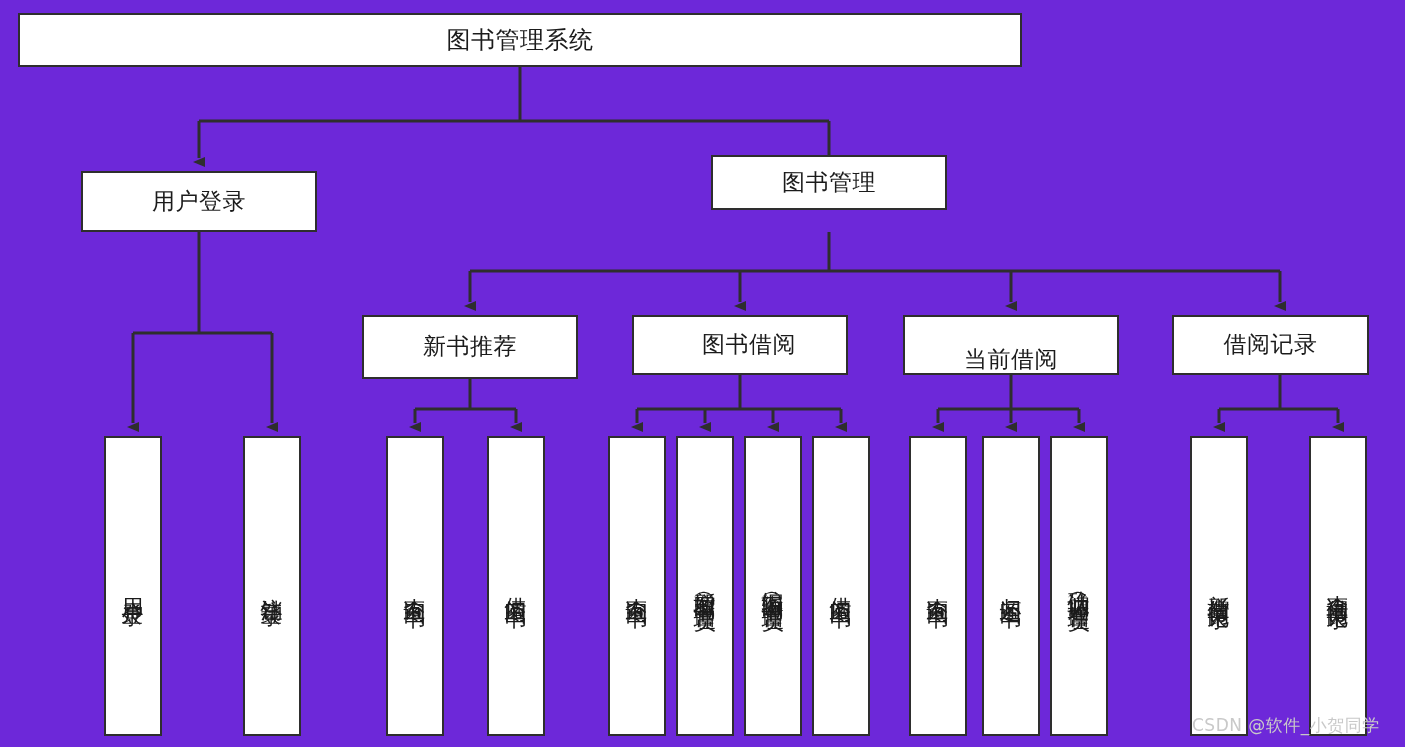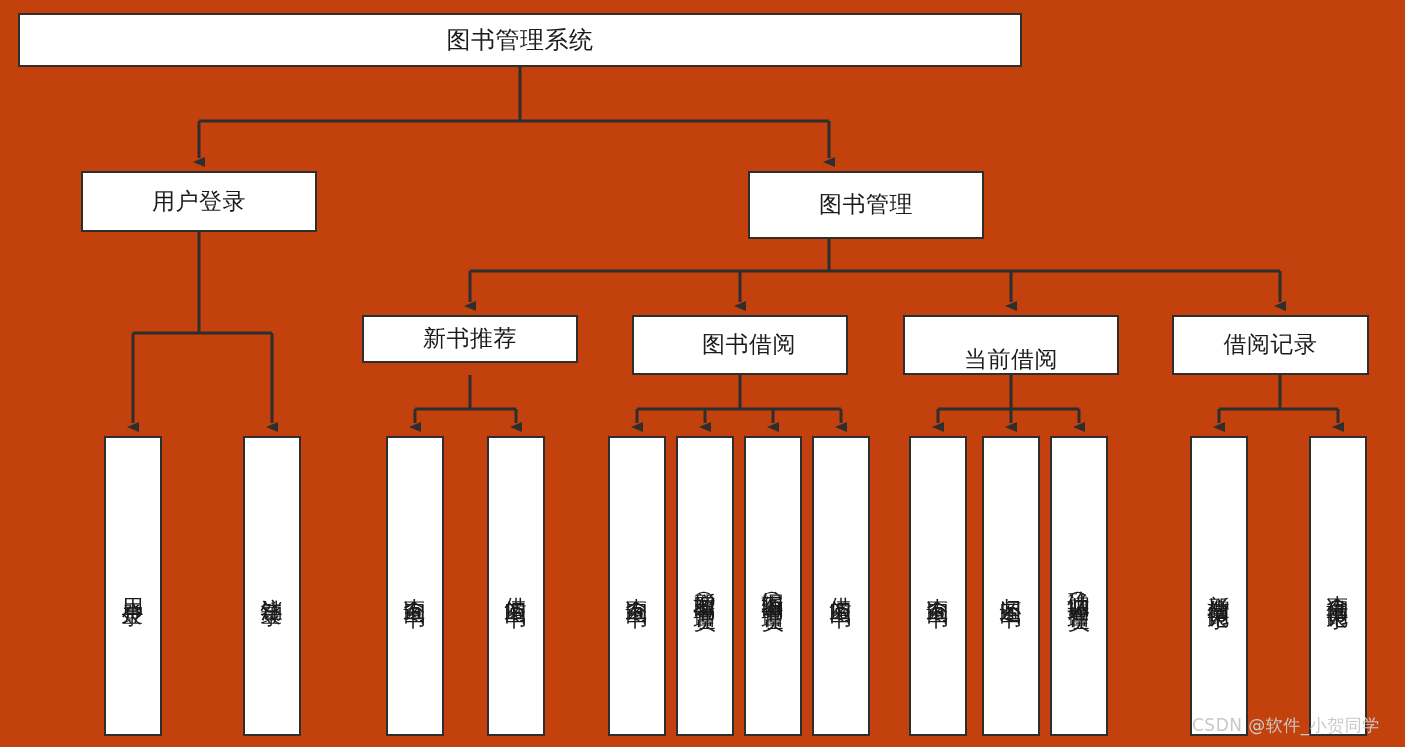--- a/index.html
+++ b/index.html
@@ -8,21 +8,21 @@
     padding: 0;
     background: #ffffff;
   }
   body {
     font-family: "DejaVu Sans", "Liberation Sans", sans-serif;
   }
   #diagram-root {
     position: relative;
     width: 1405px;
     height: 747px;
-    background: #c2410c;
+    background: #6d28d9;
     overflow: hidden;
   }
   svg.edges {
     position: absolute;
     left: 0;
     top: 0;
     width: 1405px;
     height: 747px;
     pointer-events: none;
   }
@@ -120,24 +120,24 @@
       </g>
   </svg>
 
   <div id="node-layer">
       <div class="node horiz root" style="left: 18px; top: 13px; width: 1004px; height: 54px;">
         <span class="label">图书管理系统</span>
       </div>
       <div class="node horiz" style="left: 81px; top: 171px; width: 236px; height: 61px;">
         <span class="label">用户登录</span>
       </div>
-      <div class="node horiz" style="left: 711px; top: 171px; width: 236px; height: 68px; margin-left: 37px;">
+      <div class="node horiz" style="left: 711px; top: 155px; width: 236px; height: 55px;">
         <span class="label">图书管理</span>
       </div>
-      <div class="node horiz" style="left: 362px; top: 315px; width: 216px; height: 48px; align-items: center;">
+      <div class="node horiz" style="left: 362px; top: 315px; width: 216px; height: 64px; align-items: center;">
         <span class="label">新书推荐</span>
       </div>
       <div class="node horiz" style="left: 632px; top: 315px; width: 216px; height: 60px; padding-left: 18px;">
         <span class="label">图书借阅</span>
       </div>
       <div class="node horiz" style="left: 903px; top: 315px; width: 216px; height: 60px; align-items: flex-end;">
         <span class="label">当前借阅</span>
       </div>
       <div class="node horiz" style="left: 1172px; top: 315px; width: 197px; height: 60px;">
         <span class="label">借阅记录</span>

